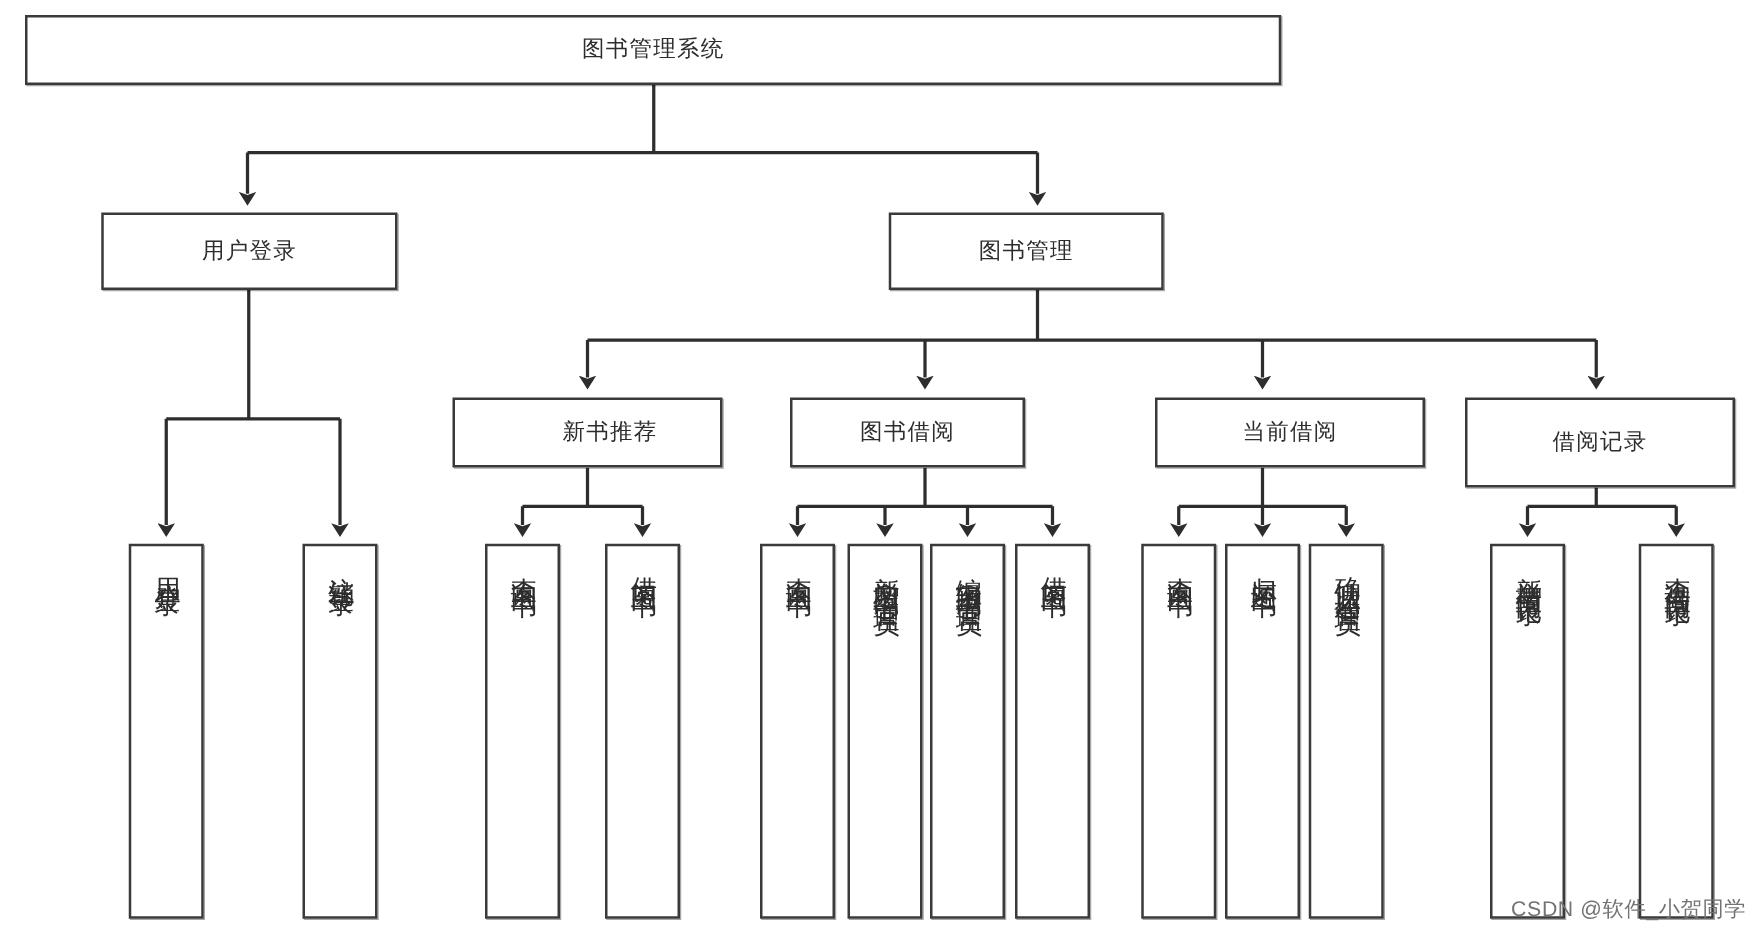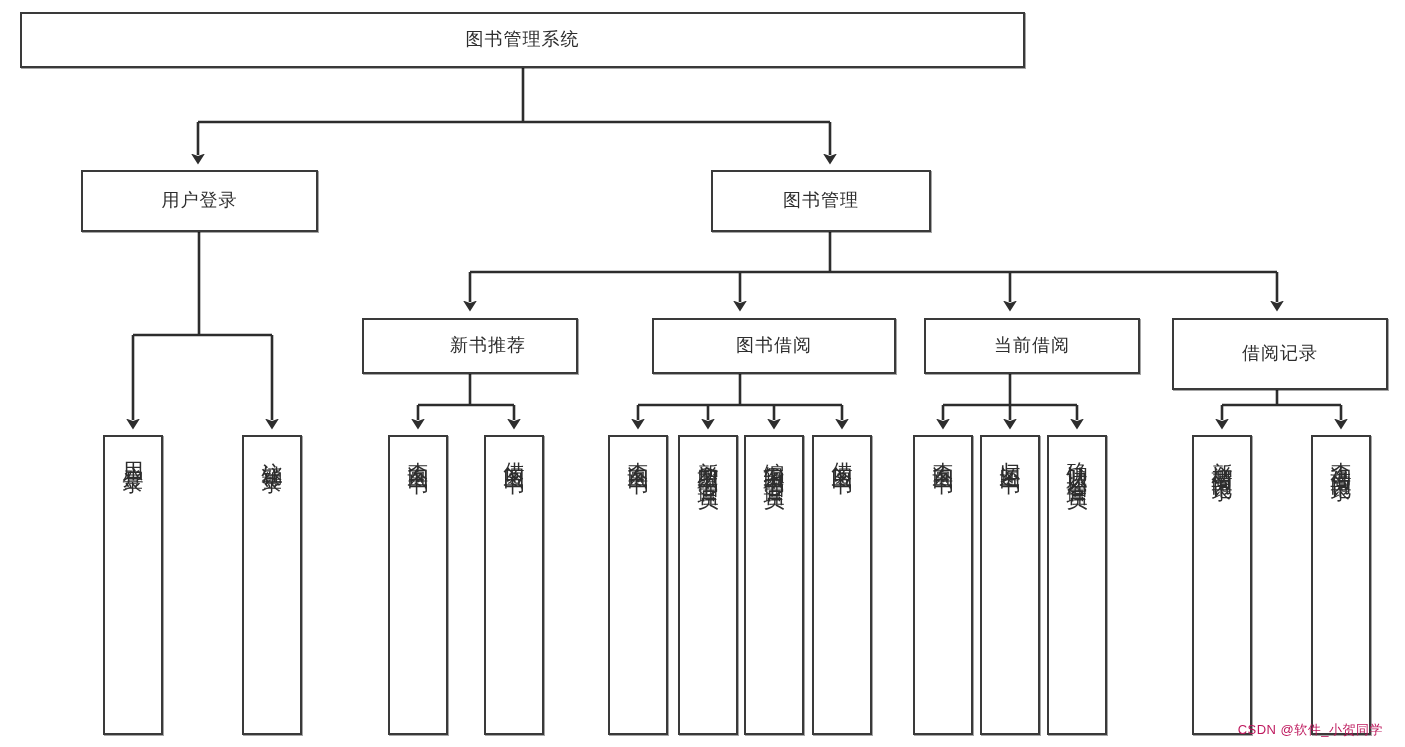--- a/index.html
+++ b/index.html
@@ -52,24 +52,24 @@
     color: #2d2d2d;
     writing-mode: vertical-rl;
     text-orientation: upright;
     letter-spacing: 4px;
     line-height: 1.05;
     white-space: nowrap;
     -webkit-writing-mode: vertical-rl;
   }
   .watermark {
     position: absolute;
-    right: 22px;
+    right: 8px;
     bottom: 8px;
-    font-size: 13px;
-    color: #be185d;
+    font-size: 17px;
+    color: #737373;
     letter-spacing: 0.5px;
     z-index: 6;
     white-space: nowrap;
   }
 </style>
 </head>
 <body>
 
 <div id="canvas">
 
@@ -130,21 +130,21 @@
   <div class="node" style="left:81px; top:170px; width:237px; height:62px;">
     <span class="node-label-h">用户登录</span>
   </div>
   <div class="node" style="left:711px; top:170px; width:220px; height:62px;">
     <span class="node-label-h">图书管理</span>
   </div>
 
   <div class="node" style="left:362px; top:318px; width:216px; height:56px;padding-left:36px;">
     <span class="node-label-h">新书推荐</span>
   </div>
-  <div class="node" style="left:652px; top:318px; width:244px; height:56px;align-items:center;">
+  <div class="node" style="left:632px; top:318px; width:188px; height:56px;align-items:center;">
     <span class="node-label-h">图书借阅</span>
   </div>
   <div class="node" style="left:924px; top:318px; width:216px; height:56px;">
     <span class="node-label-h">当前借阅</span>
   </div>
   <div class="node" style="left:1172px; top:318px; width:216px; height:72px;">
     <span class="node-label-h">借阅记录</span>
   </div>
 
   <div class="node node-vert" style="left:103px; top:435px; width:60px; height:300px;">

